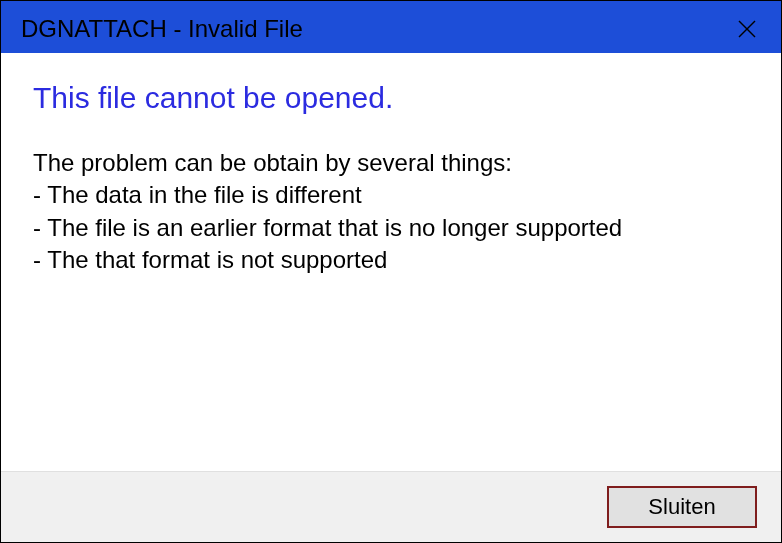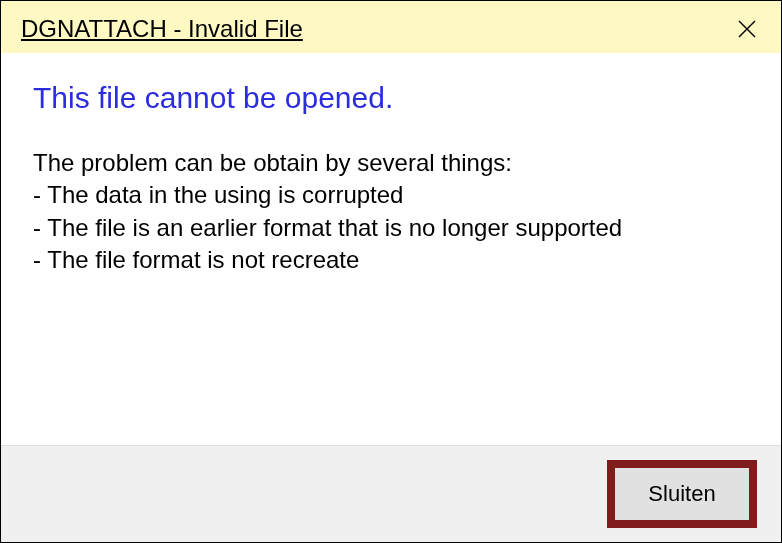--- a/index.html
+++ b/index.html
@@ -10,22 +10,21 @@
       border: 1px solid #000;
       display: flex;
       flex-direction: column;
       background: #fff;
     }
     .titlebar {
       display: flex;
       align-items: center;
       justify-content: space-between;
       padding: 10px 14px 6px 20px;
-      background: #fef9c3;
-      text-decoration: underline;
+      background: #1d4ed8;
     }
     .titlebar-title {
       font-size: 24px;
       color: #000;
       font-weight: 400;
     }
     .close-btn {
       width: 40px;
       height: 36px;
       display: flex;
@@ -55,25 +54,25 @@
     .body-text .gap { height: 28px; }
     .button-bar {
       background: #f0f0f0;
       border-top: 1px solid #e0e0e0;
       padding: 14px 24px;
       display: flex;
       justify-content: flex-end;
     }
     .btn {
       min-width: 150px;
-      padding: 13px 28px;
+      padding: 6px 28px;
       font-size: 22px;
       font-family: inherit;
       background: #e1e1e1;
-      border: 8px solid #7f1d1d;
+      border: 2px solid #7f1d1d;
       color: #000;
       cursor: pointer;
       text-align: center;
     }
   </style>
 </head>
 <body>
 
 <div class="dialog">
 
@@ -85,23 +84,23 @@
         <line x1="17" y1="1" x2="1" y2="17" stroke="#000" stroke-width="1.5"></line>
       </svg>
     </div>
   </div>
 
   <div class="content">
     <div class="heading">This file cannot be opened.</div>
 
     <div class="body-text">
       <span class="para">The problem can be obtain by several things:</span>
-      <span class="para">- The data in the using is corrupted</span>
+      <span class="para">- The data in the file is different</span>
       <span class="para">- The file is an earlier format that is no longer supported</span>
-      <span class="para">- The file format is not recreate</span>
+      <span class="para">- The that format is not supported</span>
       <div class="gap"></div>
     </div>
   </div>
 
   <div class="button-bar">
     <button class="btn">Sluiten</button>
   </div>
 
 </div>
 

